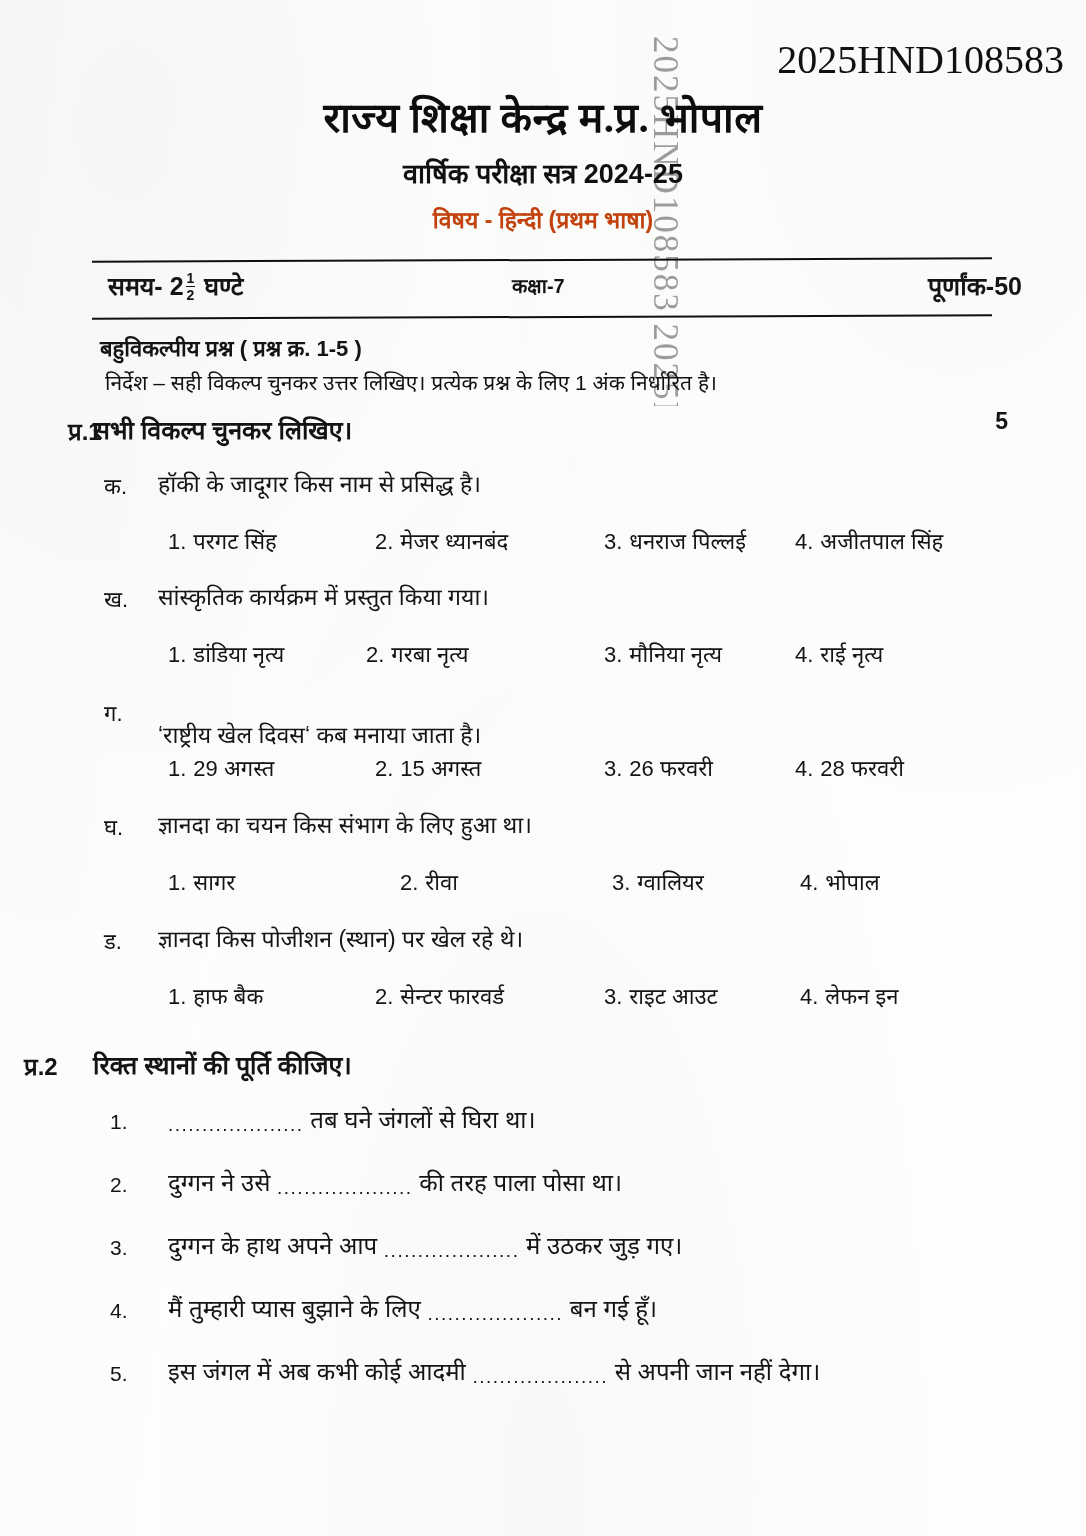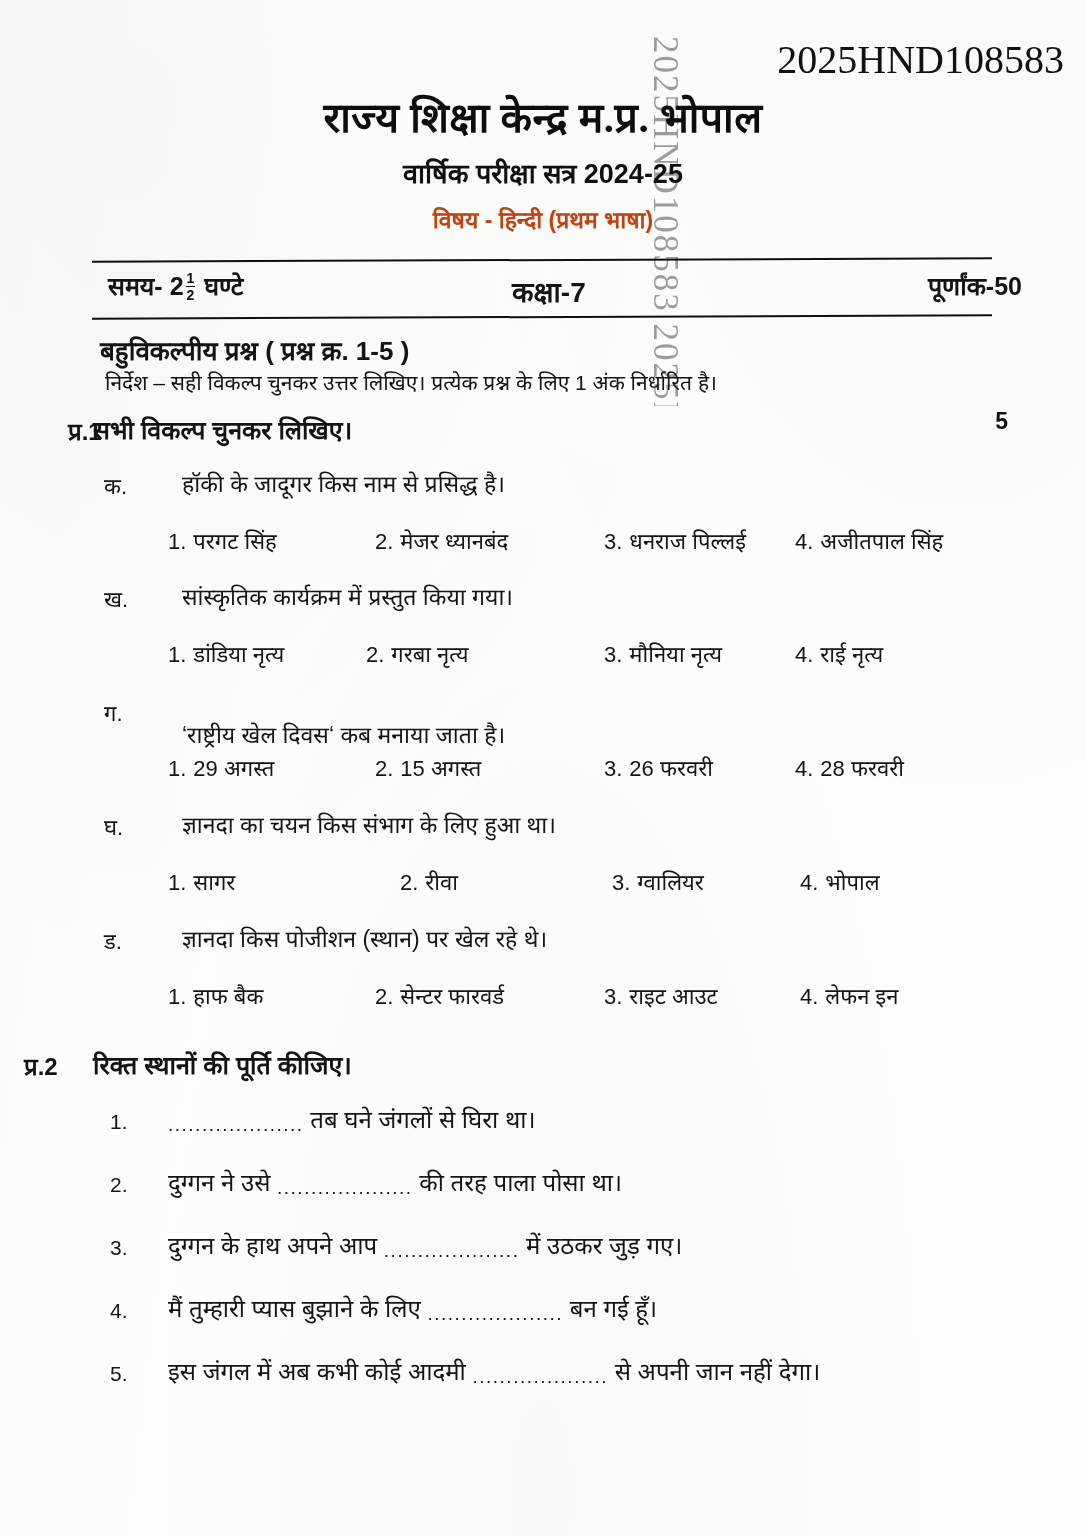--- a/index.html
+++ b/index.html
@@ -127,36 +127,36 @@
     margin: 0 2px;
     position: relative;
     top: -2px;
   }
   .frac .num { border-bottom: 1.6px solid #111; padding: 0 1px 1px 1px; }
   .frac .den { padding-top: 1px; }
   .meta-class {
     position: absolute;
     left: 420px;
     top: 4px;
-    font-size: 28px;
+    font-size: 20px;
     font-weight: bold;
   }
   .meta-marks {
     position: absolute;
     right: 0px;
     top: 0;
     font-size: 25px;
     font-weight: bold;
   }
 
   .section-head {
     position: absolute;
     left: 100px;
     top: 332px;
-    font-size: 26px;
+    font-size: 22px;
     font-weight: bold;
   }
   .instruction {
     position: absolute;
     left: 105px;
     top: 368px;
     font-size: 21px;
     font-weight: normal;
     color: #111;
   }
@@ -184,21 +184,21 @@
   }
 
   .sub-label {
     position: absolute;
     left: 104px;
     font-size: 22px;
     font-weight: normal;
   }
   .sub-text {
     position: absolute;
-    left: 182px;
+    left: 158px;
     font-size: 23px;
     font-weight: normal;
     white-space: nowrap;
   }
 
   .opt-row { position: absolute; left: 0; width: 1086px; height: 34px; }
   .opt {
     position: absolute;
     font-size: 22px;
     white-space: nowrap;

